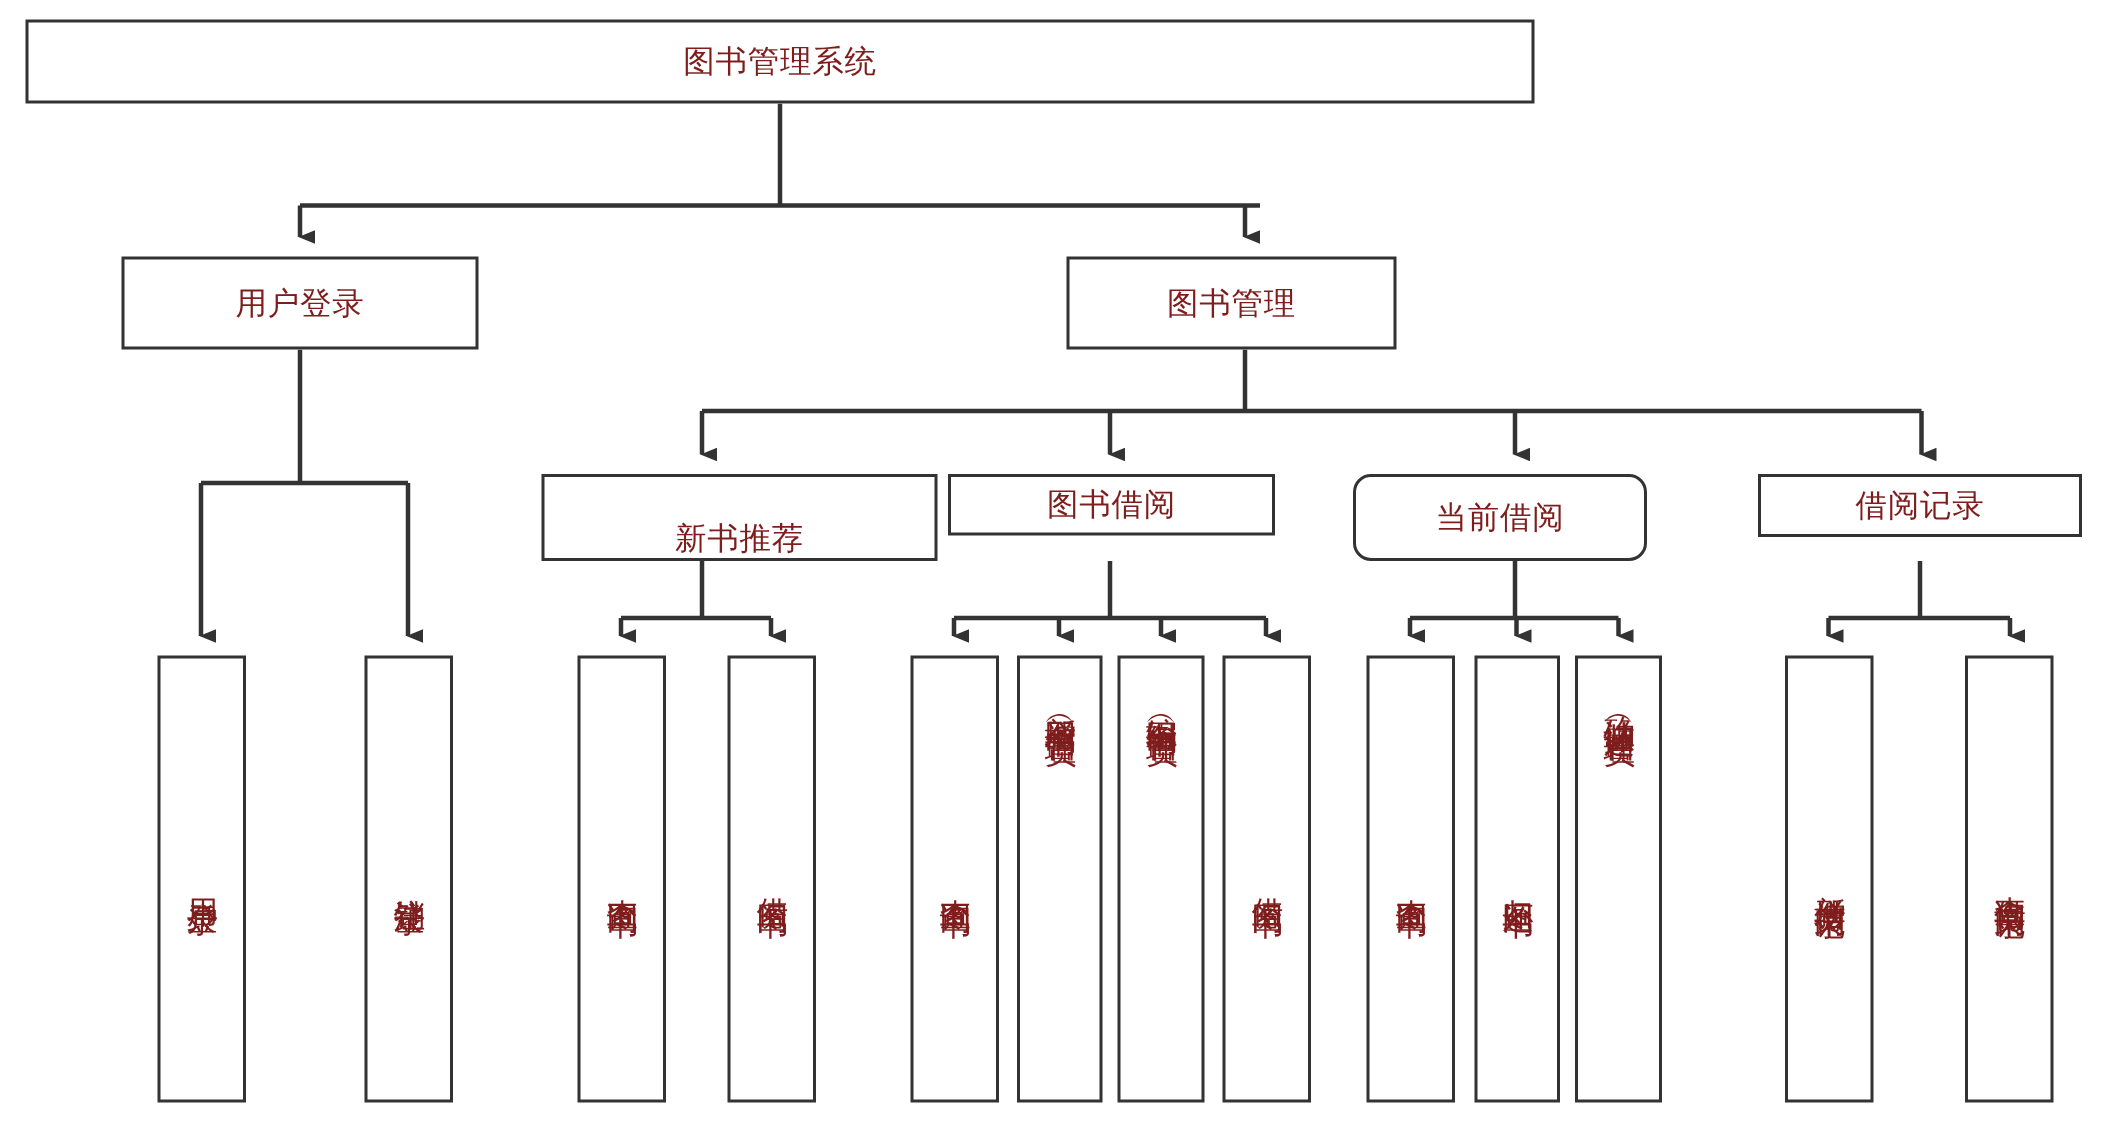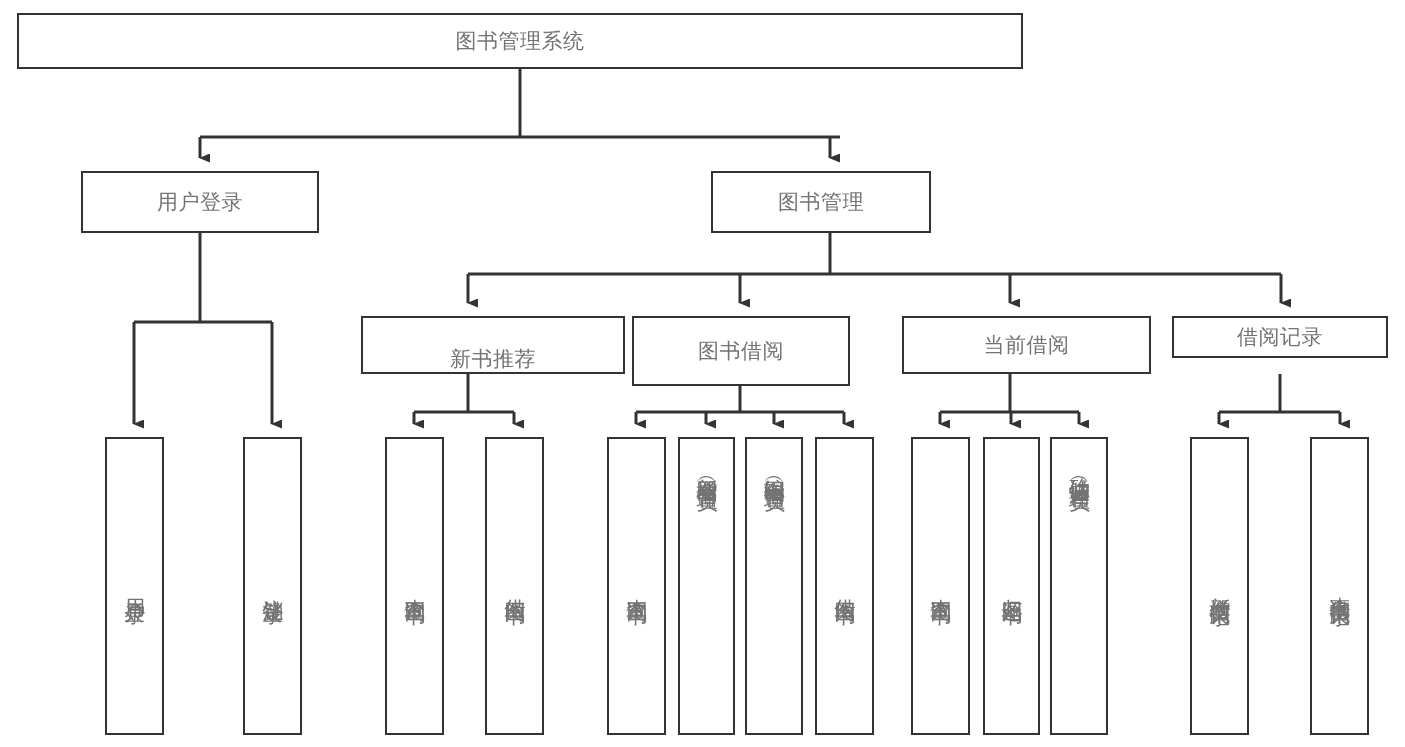--- a/index.html
+++ b/index.html
@@ -24,21 +24,21 @@
   .node-box {
     position: absolute;
     box-sizing: border-box;
     background: #ffffff;
     border: 2px solid #333333;
     display: flex;
     align-items: center;
     justify-content: center;
   }
   .node-label {
-    color: #737373;
+    color: #7f1d1d;
     font-size: 21px;
     line-height: 1.25;
     letter-spacing: 0.5px;
     white-space: nowrap;
     text-align: center;
     user-select: none;
     font-family: Liberation Serif, serif;
   }
   .node-box.vertical .node-label {
     writing-mode: vertical-rl;
@@ -136,24 +136,24 @@
   <div class="node-box" id="node-l2-0" style="left: 81px; top: 171px; width: 238px; height: 62px;">
     <span class="node-label">用户登录</span>
   </div>
   <div class="node-box" id="node-l2-1" style="left: 711px; top: 171px; width: 220px; height: 62px;">
     <span class="node-label">图书管理</span>
   </div>
 
   <div class="node-box" id="node-l3-0" style="left: 361px; top: 316px; width: 264px; height: 58px; align-items: flex-end;">
     <span class="node-label">新书推荐</span>
   </div>
-  <div class="node-box" id="node-l3-1" style="left: 632px; top: 316px; width: 218px; height: 70px;">
+  <div class="node-box" id="node-l3-1" style="left: 632px; top: 316px; width: 218px; height: 41px;">
     <span class="node-label">图书借阅</span>
   </div>
-  <div class="node-box" id="node-l3-2" style="left: 902px; top: 316px; width: 249px; height: 58px;">
+  <div class="node-box" id="node-l3-2" style="left: 902px; top: 316px; width: 196px; height: 58px; border-radius: 12px;">
     <span class="node-label">当前借阅</span>
   </div>
   <div class="node-box" id="node-l3-3" style="left: 1172px; top: 316px; width: 216px; height: 42px;">
     <span class="node-label">借阅记录</span>
   </div>
 
   <div class="node-box vertical centered" id="node-leaf-0" style="left: 105px; top: 437px; width: 59px; height: 298px;">
     <span class="node-label">用户登录</span>
   </div>
   <div class="node-box vertical centered" id="node-leaf-1" style="left: 243px; top: 437px; width: 59px; height: 298px;">

